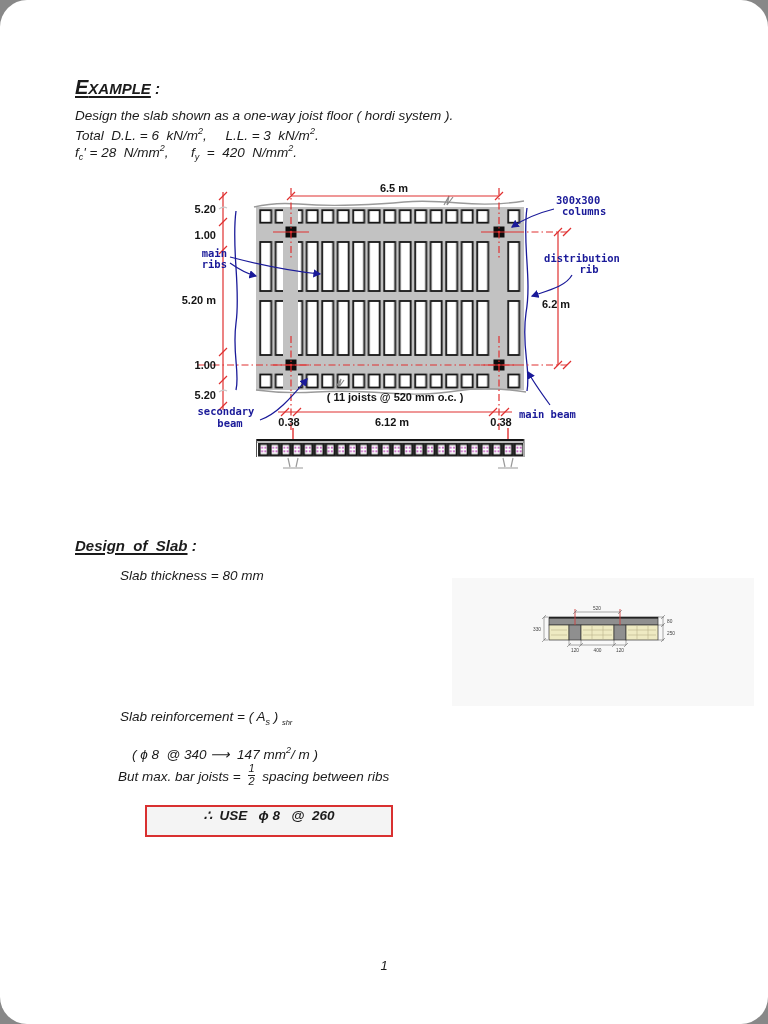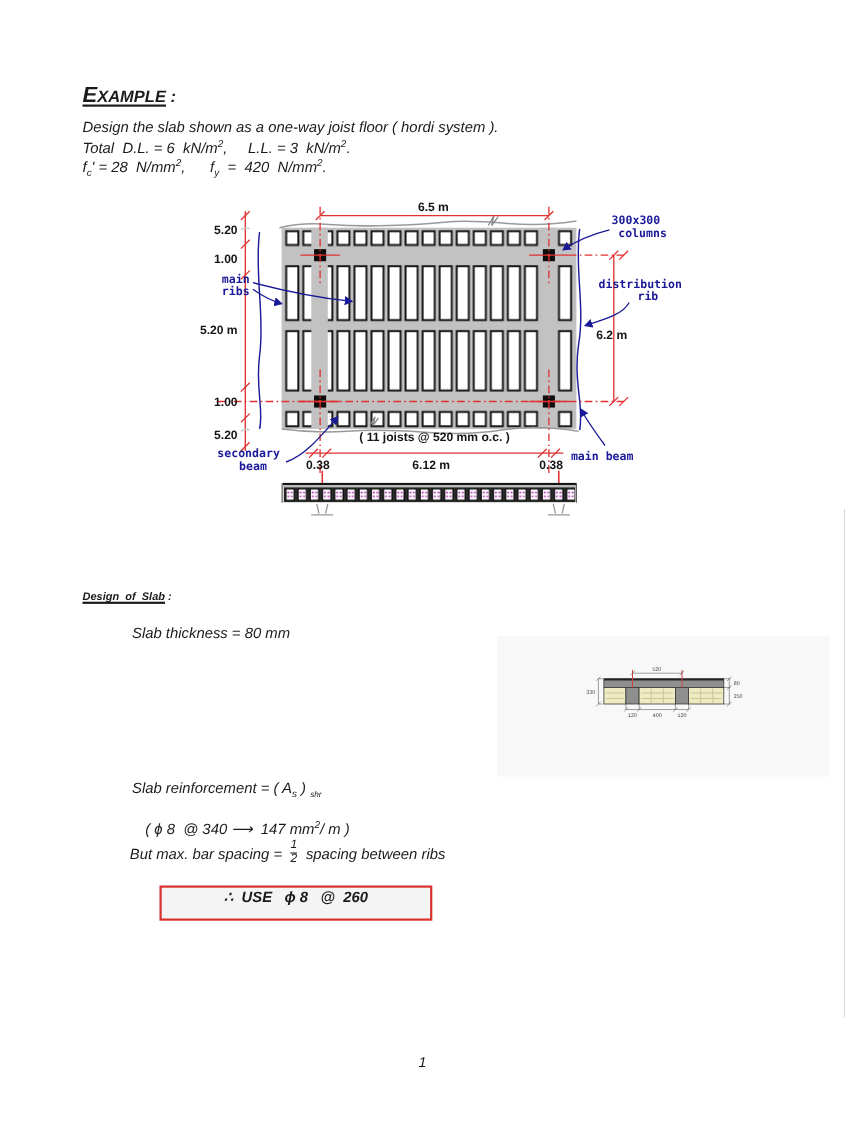--- a/index.html
+++ b/index.html
@@ -1,25 +1,25 @@
 <!DOCTYPE html>
 <html><head>
 <meta charset="utf-8">
 <style>
   html,body{margin:0;padding:0;background:#888;}
   .page{position:relative;width:768px;height:1024px;background:#ffffff;margin:0 auto;
-        font-family:"Liberation Sans",sans-serif;color:#1b1b1b;overflow:hidden;}
+        font-family:"Liberation Sans",sans-serif;color:#1b1b1b;overflow:hidden;border-radius:27px;}
   .doc-line{position:absolute;font-style:italic;font-size:13.5px;white-space:pre;}
   .doc-line sup{font-size:9px;}
   .doc-line sub{font-size:9px;}
   .doc-line sub.tiny{font-size:7.5px;}
   .title{position:absolute;left:75px;top:76px;font-weight:bold;font-style:italic;font-size:15px;white-space:pre;}
   .title .cap{font-size:20px;}
   .u{text-decoration:underline;text-decoration-thickness:2px;text-underline-offset:2px;}
-  .heading2{position:absolute;left:75px;top:537px;font-weight:bold;font-style:italic;font-size:10px;white-space:pre;}
+  .heading2{position:absolute;left:75px;top:537px;font-weight:bold;font-style:italic;font-size:15px;white-space:pre;}
   .frac{display:inline-block;vertical-align:middle;text-align:center;font-size:11px;line-height:1.05;margin:0 4px;position:relative;top:-2px;}
   .frac .fn{display:block;}
   .frac .fd{display:block;border-top:1.3px solid #222;padding-top:0.5px;}
   .use-box{position:absolute;left:145px;top:805px;width:244px;height:28px;border:2.5px solid #d93030;
            background:#f4f4f4;display:flex;align-items:flex-start;justify-content:center;
            font-weight:bold;font-style:italic;font-size:13.5px;white-space:pre;}
   .detail-panel{position:absolute;left:452px;top:578px;width:302px;height:128px;background:#f8f8f8;}
   .page-num{position:absolute;left:0;right:0;top:958px;text-align:center;font-style:italic;font-size:13px;}
   svg{display:block;}
   .dimtxt{font-family:"Liberation Sans",sans-serif;font-weight:bold;font-size:11px;fill:#141414;}
@@ -192,19 +192,19 @@
           <text class="tinytxt" x="123" y="74" text-anchor="middle">120</text>
           <text class="tinytxt" x="145.5" y="74" text-anchor="middle">400</text>
           <text class="tinytxt" x="168" y="74" text-anchor="middle">120</text>
         </g>
       </g>
     </svg>
   </div>
 
   <div class="doc-line" style="left:120px;top:709px"><span>Slab reinforcement = ( A</span><sub>s</sub><span> ) </span><sub class="tiny">shr</sub></div>
   <div class="doc-line" style="left:132px;top:745px"><span>( ϕ 8  @ 340 </span><span>⟶</span><span>  147 mm</span><sup>2</sup><span>/ m )</span></div>
-  <div class="doc-line" style="left:118px;top:765px"><span>But max. bar spacing = </span><span class="frac"><span class="fn">1</span><span class="fd">2</span></span><span> spacing between ribs</span></div>
+  <div class="doc-line" style="left:118px;top:765px"><span>But max. bar joists = </span><span class="frac"><span class="fn">1</span><span class="fd">2</span></span><span> spacing between ribs</span></div>
 
   <div class="use-box"><span>∴  USE   ϕ 8   @  260</span></div>
 
   <div class="page-num">1</div>
 
 </div>
 
 </body></html>

